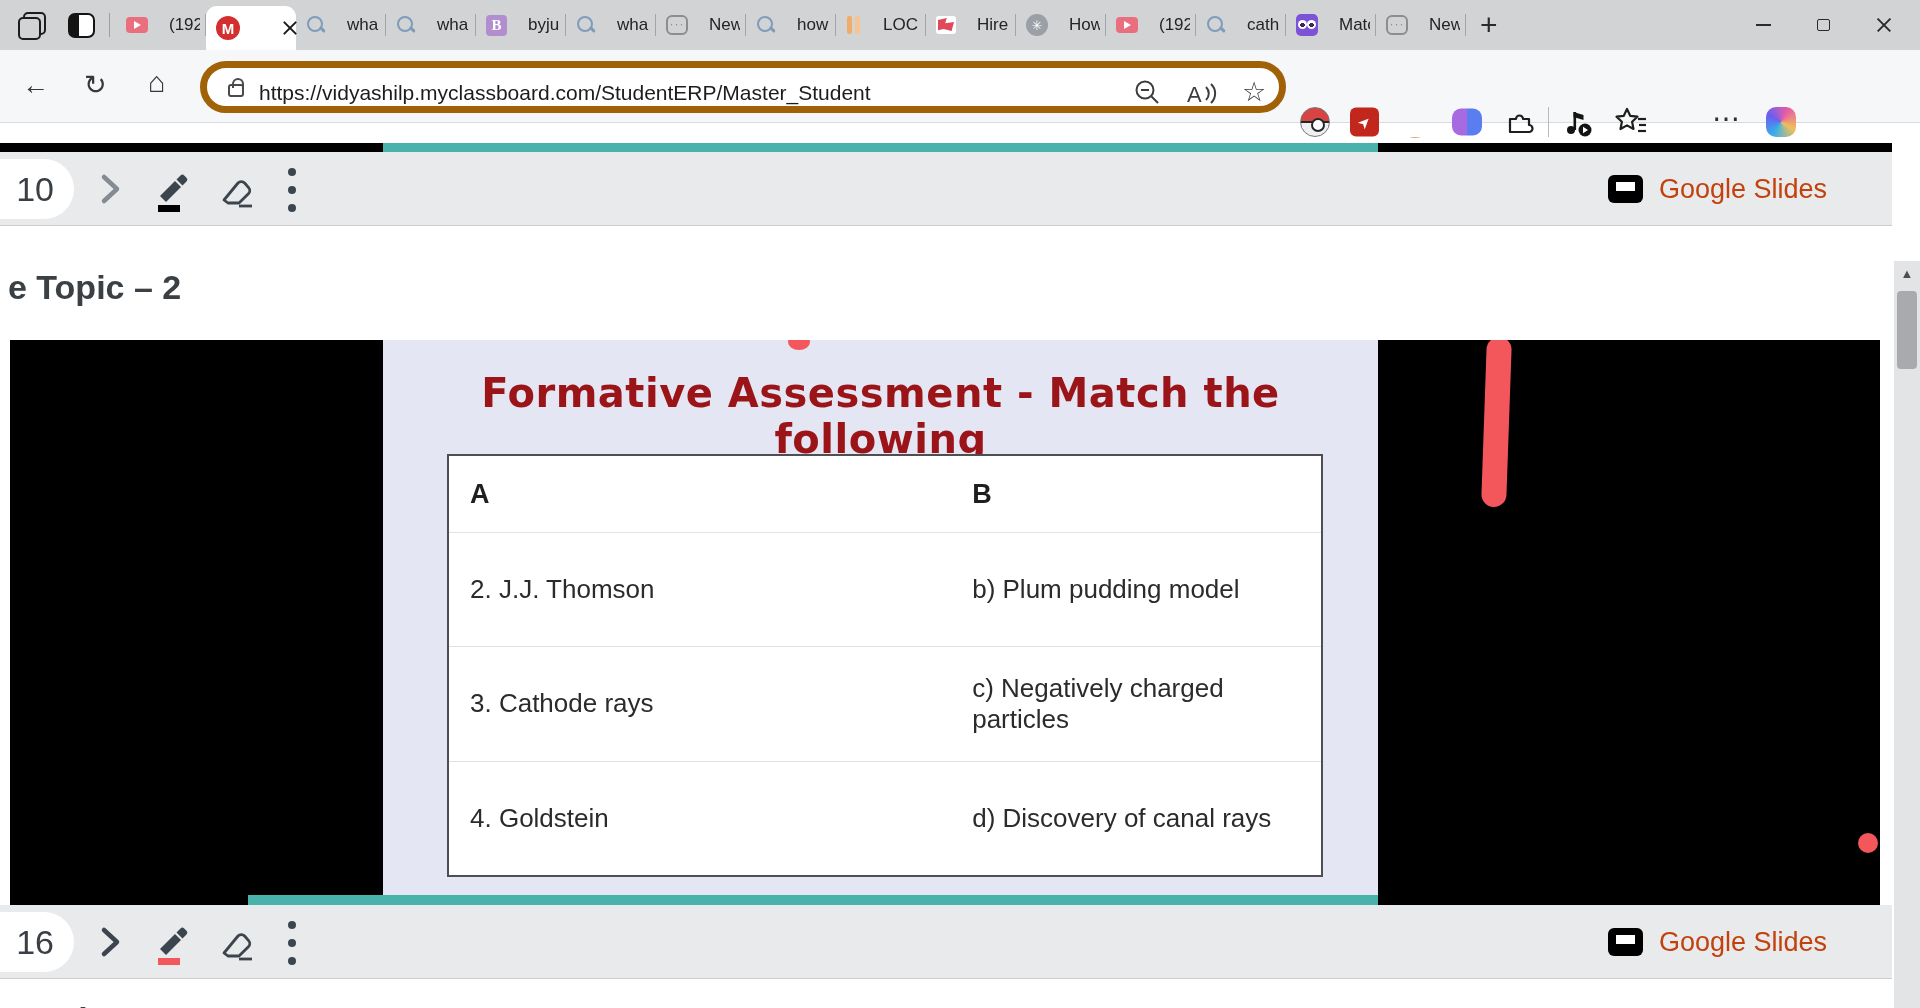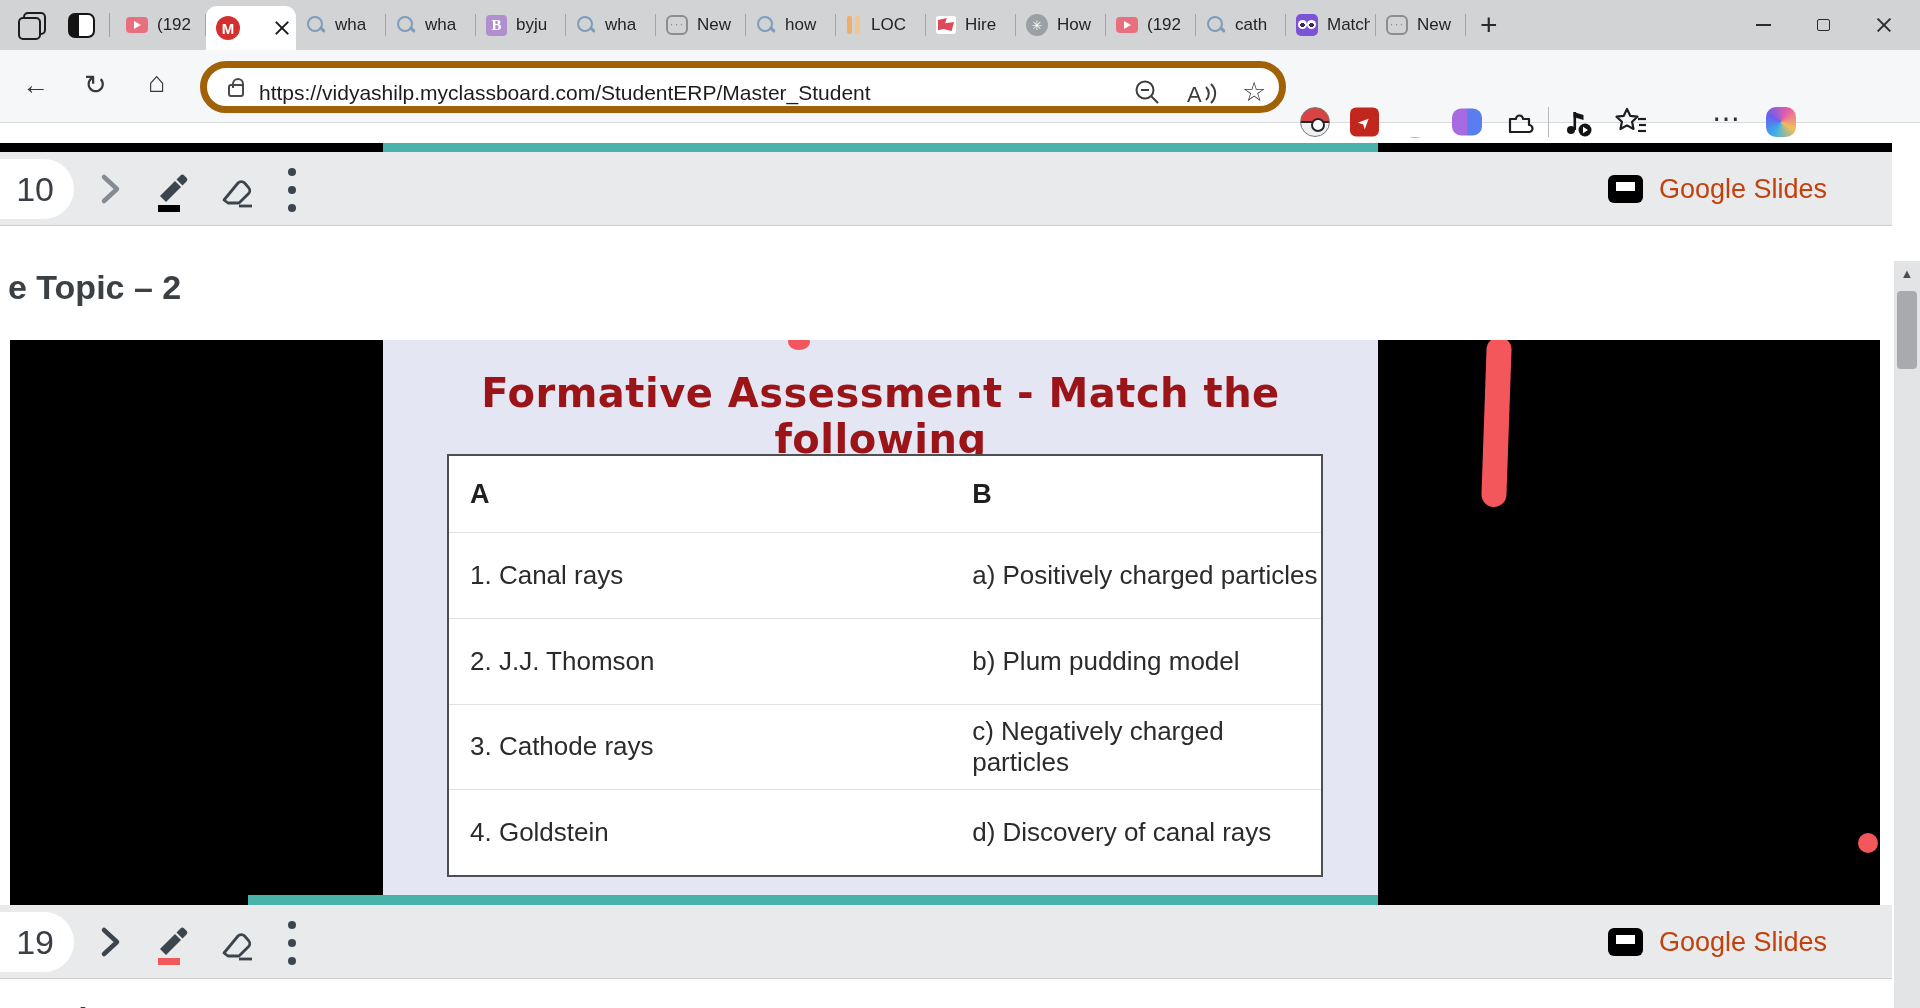--- a/index.html
+++ b/index.html
@@ -7,21 +7,21 @@
     font-family:"Liberation Sans",sans-serif;-webkit-font-smoothing:antialiased}
   
   #tabbar{position:absolute;left:0;top:0;width:1920px;height:50px;background:#d2d3d5;display:flex;align-items:center}
   .tb-ico{width:30px;height:30px;margin-left:16px;position:relative;flex:0 0 auto;cursor:pointer}
   .ws::before,.ws::after{content:"";position:absolute;width:19px;height:19px;border:2.4px solid #1d1d1f;border-radius:5px;background:transparent}
   .ws::before{left:7px;top:2px}.ws::after{left:2px;top:7px;background:#d2d3d5}
   .tactions{width:27px;height:25px;border:2.6px solid #141414;border-radius:7px;margin-left:22px;position:relative;background:#fff}
   .tactions::before{content:"";position:absolute;left:0;top:0;bottom:0;width:9px;background:#141414;border-radius:3px 0 0 3px}
   .tb-sep{width:1px;height:24px;background:#9d9fa2;margin:0 6px 0 14px;flex:0 0 auto}
   #tabstrip{display:flex;height:50px;align-items:center}
-  .tab{width:90px;height:50px;display:flex;align-items:center;gap:9px;padding:0 6px 0 10px;position:relative;cursor:pointer}
+  .tab{width:90px;height:50px;display:flex;align-items:center;gap:21px;padding:0 6px 0 10px;position:relative;cursor:pointer}
   .tab .vdiv{position:absolute;right:0;top:14px;height:22px;width:1px;background:#a2a4a7}
   .tab.active{background:#fff;border-radius:11px 11px 0 0;height:44px;margin-top:6px}
   .tlabel{font-size:17px;color:#242424;white-space:nowrap;overflow:hidden;flex:1 1 auto}
   .closex{width:16px;height:16px;position:relative;flex:0 0 auto}
   .closex::before,.closex::after{content:"";position:absolute;left:-1px;top:7px;width:18px;height:2px;background:#1b1b1b;border-radius:1px}
   .closex::before{transform:rotate(45deg)}.closex::after{transform:rotate(-45deg)}
   
   .fav{flex:0 0 auto;position:relative}
   .fav.yt{width:22px;height:16px;background:#e96f7e;border-radius:4px}
   .fav.yt::after{content:"";position:absolute;left:8px;top:4px;border-left:7px solid #fff;border-top:4px solid transparent;border-bottom:4px solid transparent}
@@ -301,24 +301,20 @@
 
   <div id="letterbox">
     <div id="slide">
       <div id="slide-title">Formative Assessment - Match the following</div>
       <div id="match-table">
         <div class="trow head">
           <div class="tcell c0">A</div>
           <div class="tcell c1">B</div>
         </div>
         <div class="trow body">
-          <div class="tcell c0">1. Canal rays</div>
-          <div class="tcell c1">a) Positively charged particles</div>
-        </div>
-        <div class="trow body">
           <div class="tcell c0">2. J.J. Thomson</div>
           <div class="tcell c1">b) Plum pudding model</div>
         </div>
         <div class="trow body">
           <div class="tcell c0">3. Cathode rays</div>
           <div class="tcell c1">c) Negatively charged particles</div>
         </div>
         <div class="trow body">
           <div class="tcell c0">4. Goldstein</div>
           <div class="tcell c1">d) Discovery of canal rays</div>
@@ -328,21 +324,21 @@
 
     <div class="teal" style="position:absolute;left:238px;top:555px;width:1130px;height:10px"></div>
 
     <div class="marker" style="left:778px;top:-6px;width:22px;height:16px;border-radius:50%"></div>
     <div class="marker" style="left:1474px;top:-3px;width:25px;height:170px;border-radius:13px;transform:rotate(2deg)"></div>
     <div class="marker" style="left:1848px;top:493px;width:20px;height:20px;border-radius:50%"></div>
   </div>
 
   <div class="player-bar" style="top:767px">
     <div class="num-pill">
-        <span>19</span>
+        <span>16</span>
       </div>
     <div class="chev">
       <svg width="28" height="36" viewBox="0 0 28 36">
           <polyline points="8,6 21,18 8,30" fill="none" stroke="#3c454e" stroke-width="4.5" stroke-linecap="round" stroke-linejoin="round"></polyline>
         </svg>
     </div>
     <div class="toolico" style="left:148px">
       <svg width="46" height="46" viewBox="0 0 46 46">
           <path d="M12 29 L27 14 l6 6 L18 35 z" fill="#3c454e"></path>
           <path d="M28.5 12.5 l4 -4 a2.6 2.6 0 0 1 3.7 0 l2.3 2.3 a2.6 2.6 0 0 1 0 3.7 l-4 4 z" fill="#3c454e"></path>

